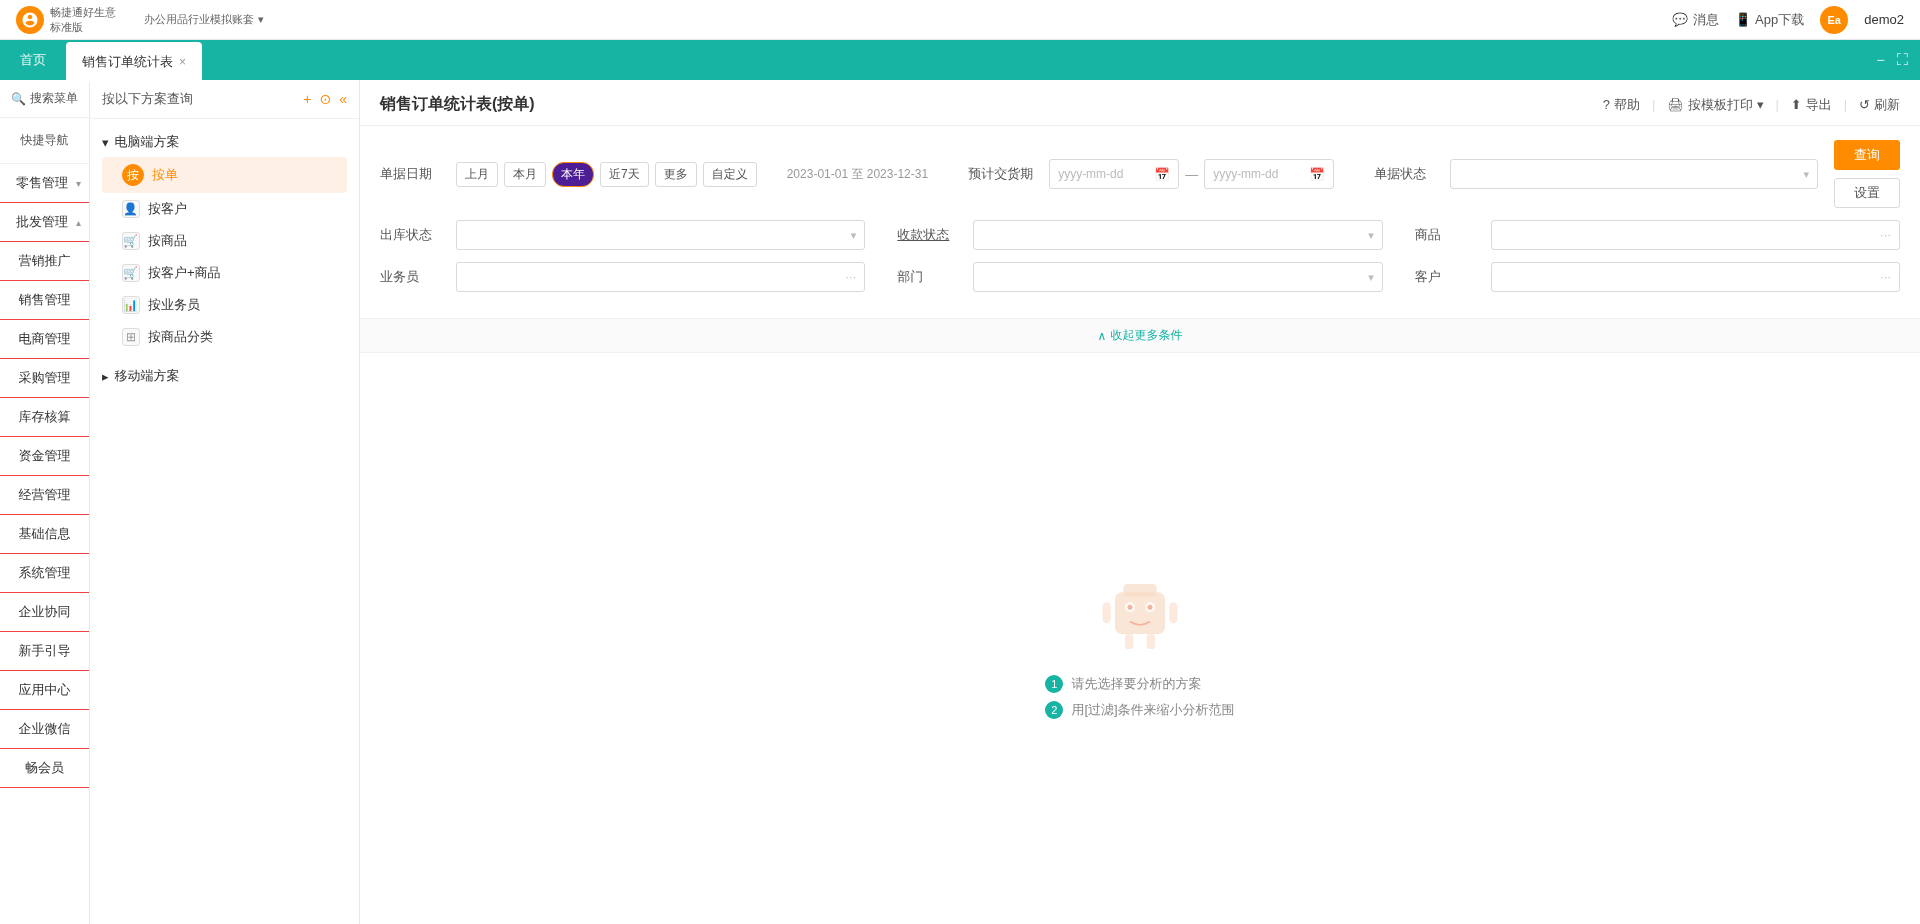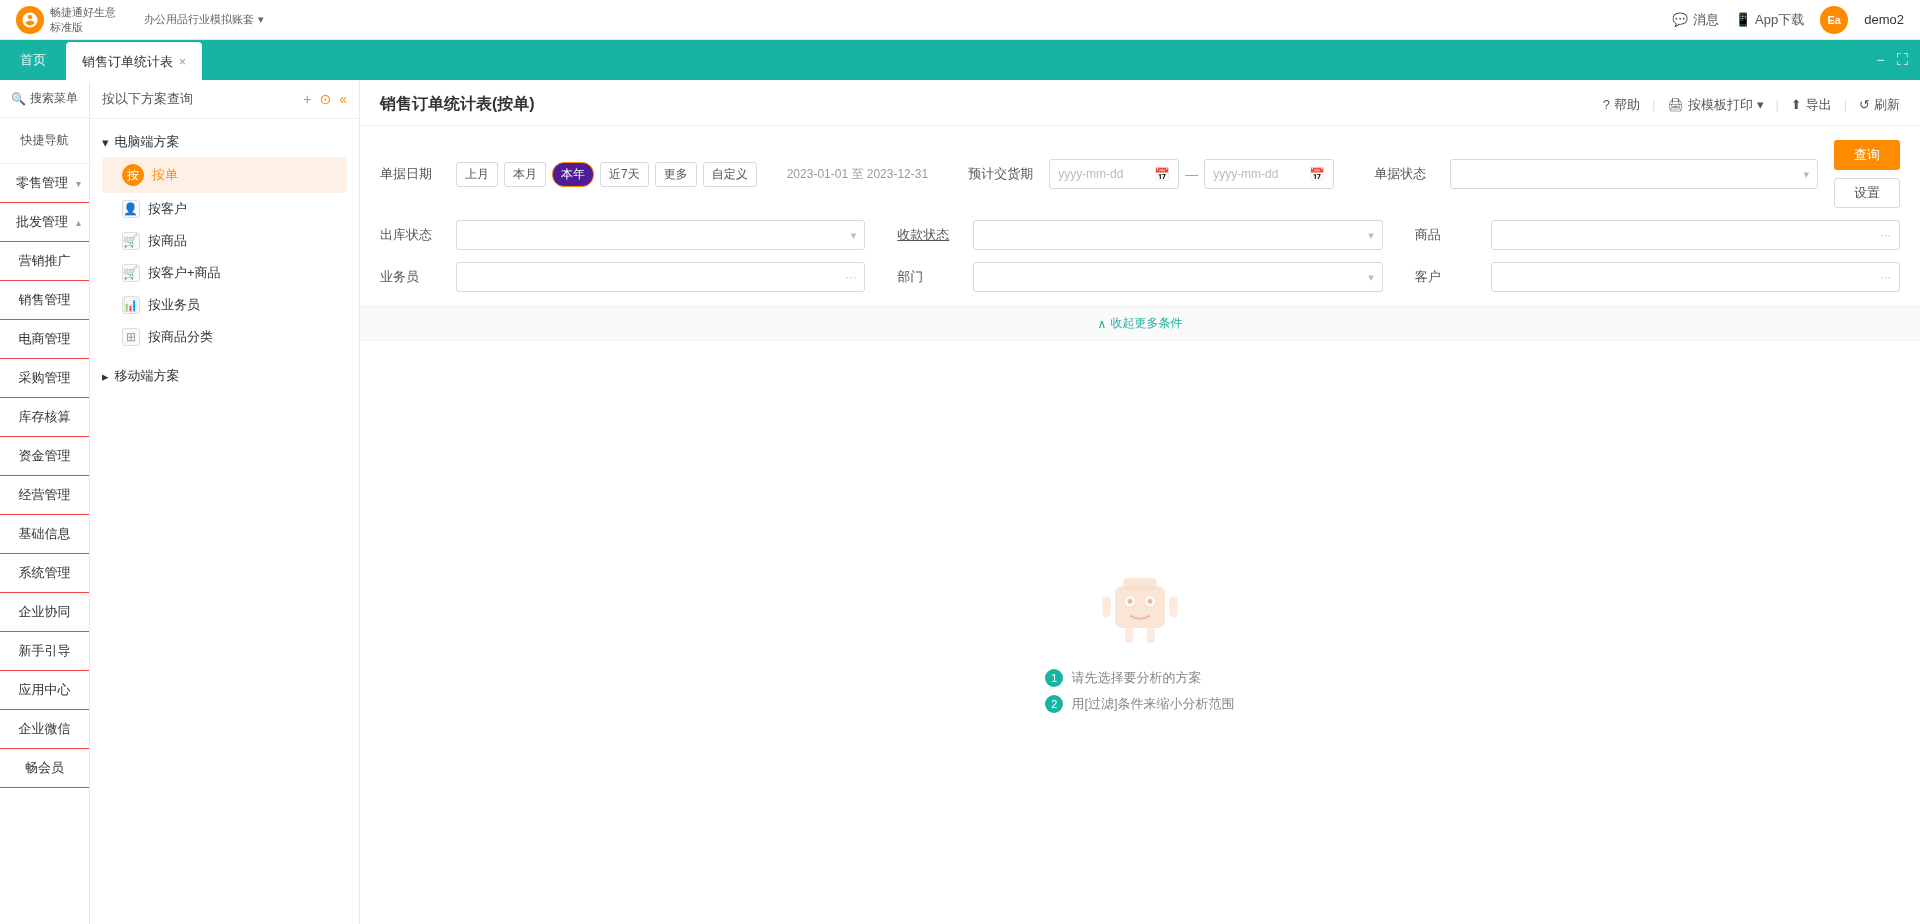--- a/index.html
+++ b/index.html
@@ -215,21 +215,21 @@
       padding: 14px 20px;
       background: #fff;
       border-bottom: 1px solid #f0f0f0;
     }
     .filter-row {
       display: flex;
       align-items: center;
       gap: 16px;
       margin-bottom: 12px;
     }
-    .filter-row:last-child { margin-bottom: 0; }
+    .filter-row:last-child { margin-bottom: 12px; }
     .filter-label {
       font-size: 13px;
       color: #555;
       white-space: nowrap;
       min-width: 60px;
     }
     .filter-date-group {
       display: flex;
       align-items: center;
       gap: 6px;

